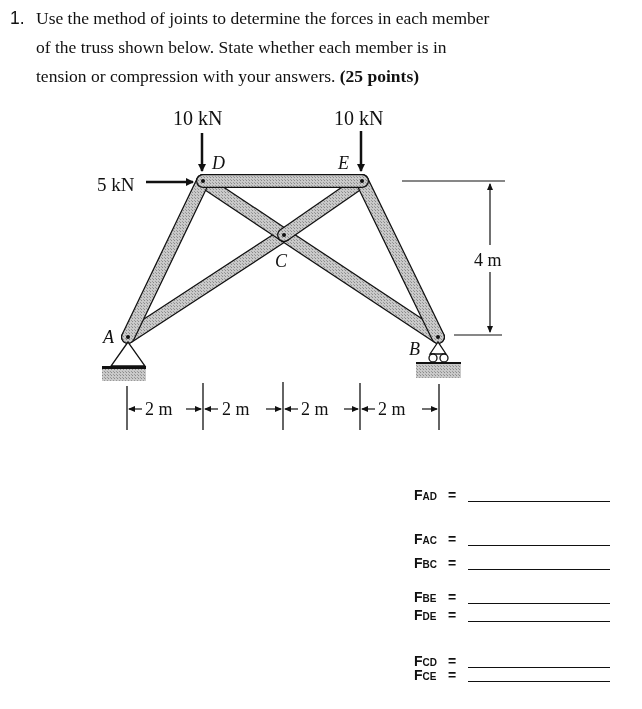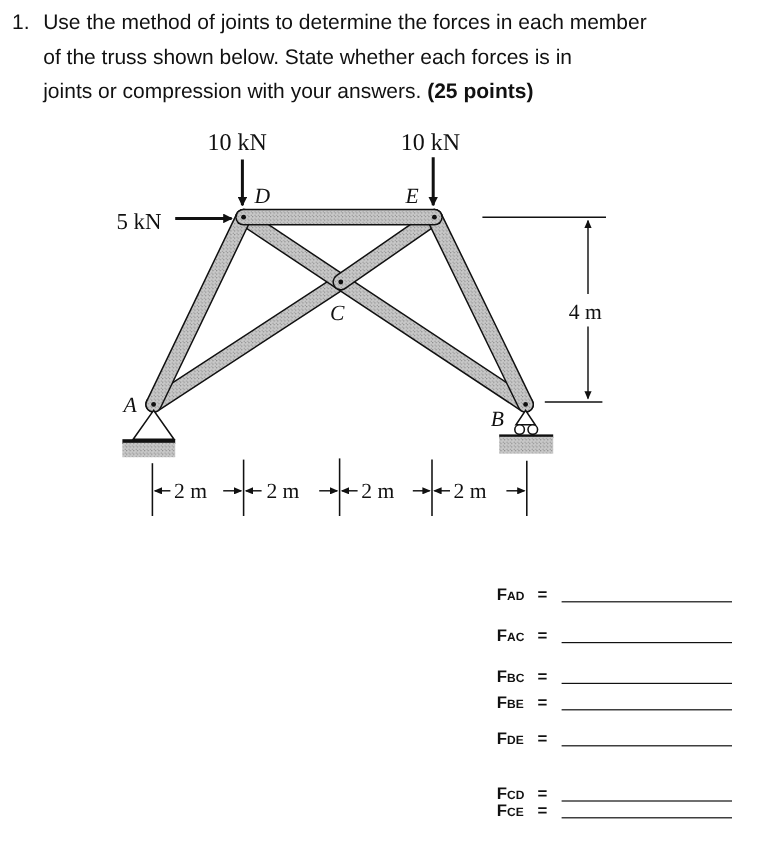--- a/index.html
+++ b/index.html
@@ -1,36 +1,36 @@
 <!DOCTYPE html>
 <html><head>
 <meta charset="utf-8">
 <style>
   html, body { margin:0; padding:0; background:#ffffff; }
   body { width:642px; height:709px; position:relative; overflow:hidden; font-family:"Liberation Sans", sans-serif; color:#111; }
   .question { position:absolute; left:10px; top:4px; width:620px; font-size:17.5px; line-height:29px; }
   .question .num { position:absolute; left:0; top:0; }
-  .question .line { position:absolute; left:26px; white-space:nowrap; }
+  .question .line { position:absolute; left:26px; white-space:nowrap;font-family:Liberation Serif, serif; }
   .question b { font-weight:bold;text-align:center; }
   svg.truss { position:absolute; left:0; top:95px; }
   .answers { position:absolute; left:414px; top:487px; width:200px; }
   .ans-row { position:absolute; left:0; height:20px; width:200px; font-family:"Liberation Sans", sans-serif; font-weight:bold; font-size:14px; }
   .ans-label { position:absolute; left:0; top:0; }
   .ans-label .sub { font-size:10px; }
   .ans-eq { position:absolute; left:34px; top:0; }
   .ans-blank { position:absolute; left:54px; top:14px; width:142px; border-bottom:1.5px solid #111; height:0; }
 </style>
 </head>
 <body>
 
 <div class="question">
   <span class="num">1.</span>
   <span class="line" style="top:0px">Use the method of joints to determine the forces in each member</span>
-  <span class="line" style="top:29px">of the truss shown below. State whether each forces is in</span>
-  <span class="line" style="top:58px"><span>joints or compression with your answers.</span> <b>(25 points)</b></span>
+  <span class="line" style="top:29px">of the truss shown below. State whether each member is in</span>
+  <span class="line" style="top:58px"><span>tension or compression with your answers.</span> <b>(25 points)</b></span>
 </div>
 
 <svg class="truss" width="642" height="340" viewBox="0 95 642 340" xmlns="http://www.w3.org/2000/svg">
   <defs>
     <pattern id="hatch" width="3" height="3" patternUnits="userSpaceOnUse">
       <rect width="3" height="3" fill="#c9c9c9"></rect>
       <rect width="1" height="1" fill="#8a8a8a"></rect>
       <rect x="2" y="2" width="1" height="1" fill="#9a9a9a"></rect>
     </pattern>
     <marker id="arrowHead" markerWidth="8" markerHeight="8" refX="7" refY="4" orient="auto" markerUnits="userSpaceOnUse">
@@ -140,31 +140,31 @@
   <text x="301" y="415" font-family="Liberation Serif, serif" font-size="18" fill="#111">2 m</text>
   <text x="378" y="415" font-family="Liberation Serif, serif" font-size="18" fill="#111">2 m</text>
 </svg>
 
 <div class="answers">
   <div class="ans-row" style="top:0px">
     <span class="ans-label"><span>F</span><span class="sub">AD</span></span>
     <span class="ans-eq">=</span>
     <span class="ans-blank"></span>
   </div>
-  <div class="ans-row" style="top:34px">
+  <div class="ans-row" style="top:44px">
     <span class="ans-label"><span>F</span><span class="sub">AC</span></span>
     <span class="ans-eq">=</span>
     <span class="ans-blank"></span>
   </div>
   <div class="ans-row" style="top:68px">
     <span class="ans-label"><span>F</span><span class="sub">BC</span></span>
     <span class="ans-eq">=</span>
     <span class="ans-blank"></span>
   </div>
-  <div class="ans-row" style="top:90px">
+  <div class="ans-row" style="top:102px">
     <span class="ans-label"><span>F</span><span class="sub">BE</span></span>
     <span class="ans-eq">=</span>
     <span class="ans-blank"></span>
   </div>
   <div class="ans-row" style="top:120px">
     <span class="ans-label"><span>F</span><span class="sub">DE</span></span>
     <span class="ans-eq">=</span>
     <span class="ans-blank"></span>
   </div>
   <div class="ans-row" style="top:166px">

